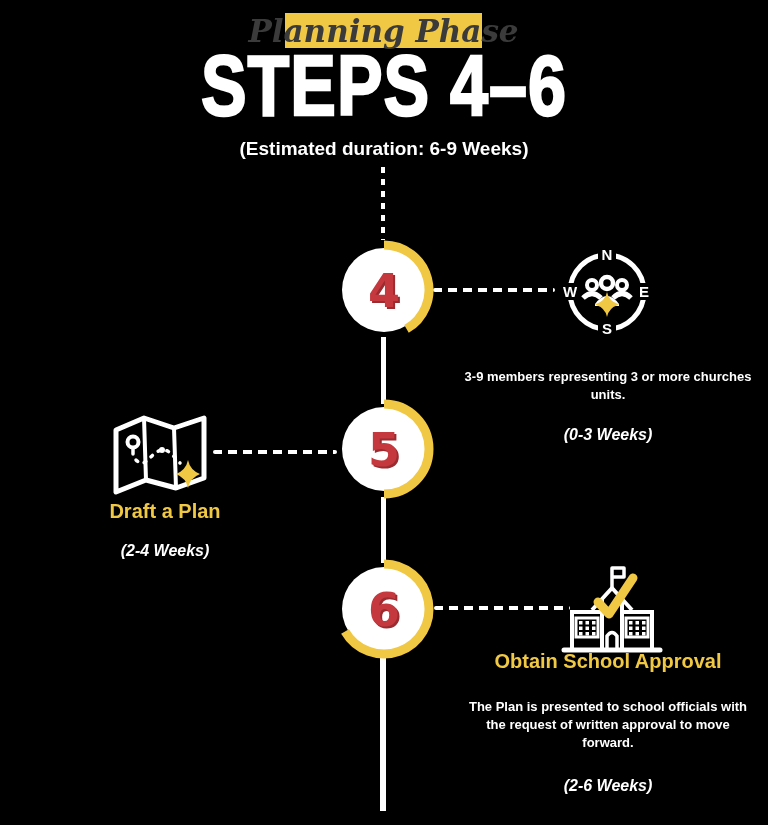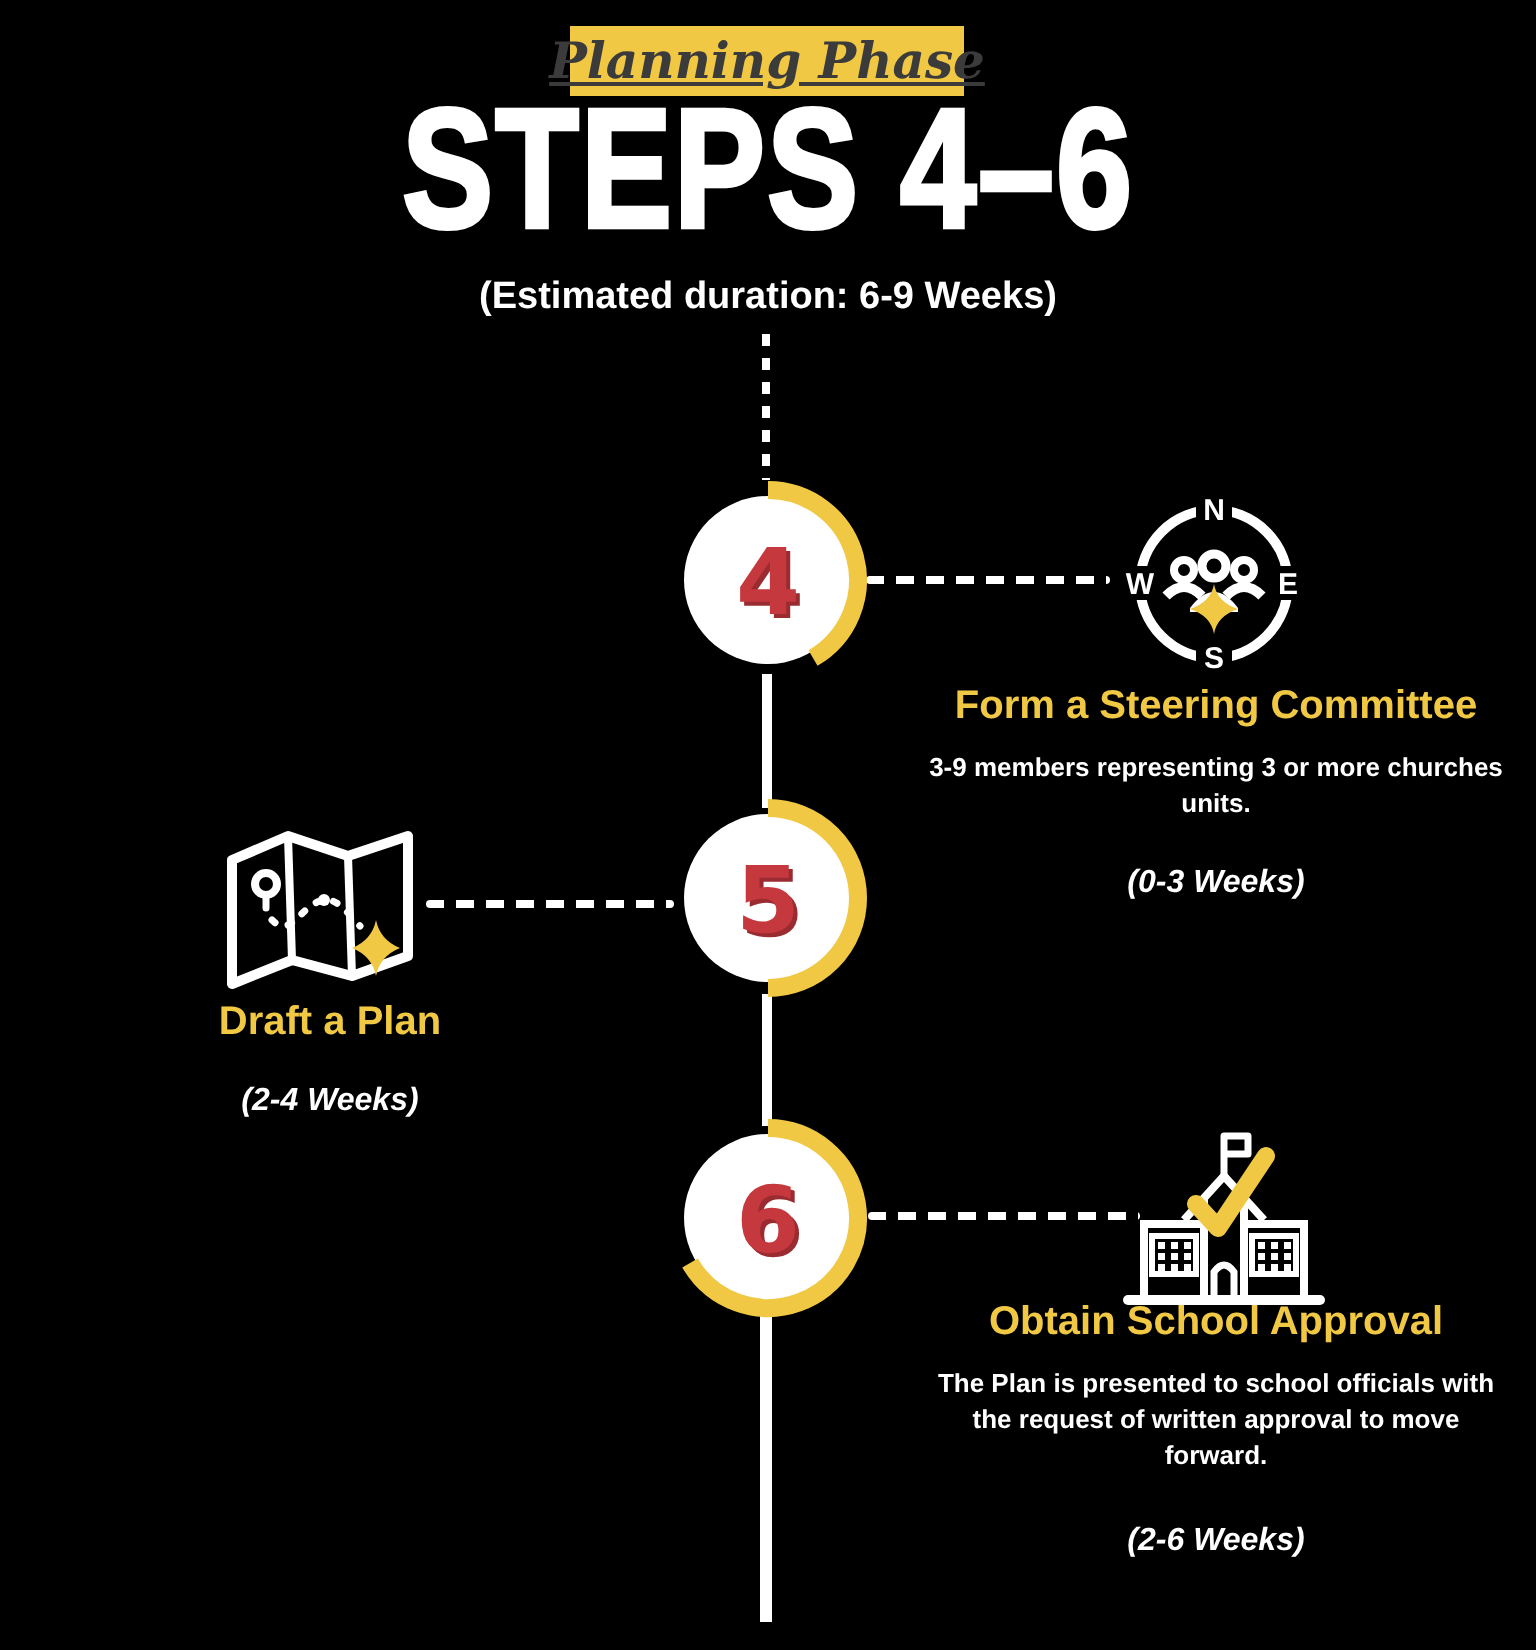--- a/index.html
+++ b/index.html
@@ -8,21 +8,21 @@
     position:relative; width:768px; height:825px; overflow:hidden;
     background:var(--bg,#000); font-family:"Liberation Sans", sans-serif;
   }
   
   .banner {
     position:absolute; left:285px; top:13px; width:197px; height:35px;
     background:var(--yellow); display:flex; align-items:center; justify-content:center;
   }
   .banner-text {
     font-family:"DejaVu Serif", serif; font-style:italic; font-weight:bold;
-    font-size:25px; color:var(--ink); white-space:nowrap;text-decoration:underline;
+    font-size:31px; color:var(--ink); white-space:nowrap;
   }
   .title {
     position:absolute; left:0; top:44px; width:100%; text-align:center;
     color:#fff; font-weight:bold; font-size:72px; letter-spacing:1px;
     transform:scale(0.95,1.18); transform-origin:50% 50%;
     -webkit-text-stroke:2px #fff; white-space:nowrap;
   }
   .subtitle {
     position:absolute; left:0; top:138px; width:100%; text-align:center;
     color:#fff; font-weight:bold; font-size:19px;
@@ -60,21 +60,21 @@
   .icon-compass { left:556px; top:241px; width:102px; height:102px; }
   .icon-map     { left:106px; top:404px; width:108px; height:98px; }
   .icon-school  { left:558px; top:558px; width:108px; height:102px; }
   .icon svg { width:100%; height:100%; display:block; overflow:visible; }
   
   .tb { position:absolute; text-align:center; color:#fff; }
   .tb-4 { left:460px; top:342px; width:296px; }
   .tb-5 { left:20px;  top:500px; width:290px;text-align:center; }
   .tb-6 { left:460px; top:650px; width:296px; }
   .step-heading { font-weight:bold; font-size:20px; color:var(--yellow); line-height:1.1; }
-  .step-body    { font-weight:bold; font-size:13px; line-height:1.4; margin-top:11px; }
+  .step-body    { font-weight:bold; font-size:13px; line-height:1.4; margin-top:26px; }
   .step-duration{ font-weight:bold; font-style:italic; font-size:16px; }
   .tb-4 .step-duration { margin-top:22px; }
   .tb-5 .step-duration { margin-top:20px; }
   .tb-6 .step-duration { margin-top:24px;text-align:center; }
   .compass-letter {
     font-family:"Liberation Sans", sans-serif; font-weight:bold; font-size:15px; fill:#fff;
   }
 </style>
 </head>
 <body>
@@ -184,21 +184,20 @@
         <rect x="71" y="74" width="3.5" height="3.5"></rect>
           <rect x="77.5" y="74" width="3.5" height="3.5"></rect>
           <rect x="84" y="74" width="3.5" height="3.5"></rect>
       </g>
       <path d="M49,92 L49,78 Q54,71 59,78 L59,92" fill="none" stroke="#fff" stroke-width="3.5"></path>
       <path d="M40,44 L51,56 L75,20" fill="none" stroke="var(--yellow)" stroke-width="9" stroke-linecap="round" stroke-linejoin="round"></path>
     </svg>
   </div>
 
   <div class="tb tb-4">
-    <h2 class="step-heading">Form a Steering Committee</h2>
     <p class="step-body">3-9 members representing 3 or more churches units.</p>
     <div class="step-duration">(0-3 Weeks)</div>
   </div>
 
   <div class="tb tb-5">
     <h2 class="step-heading">Draft a Plan</h2>
     <div class="step-duration">(2-4 Weeks)</div>
   </div>
 
   <div class="tb tb-6">

